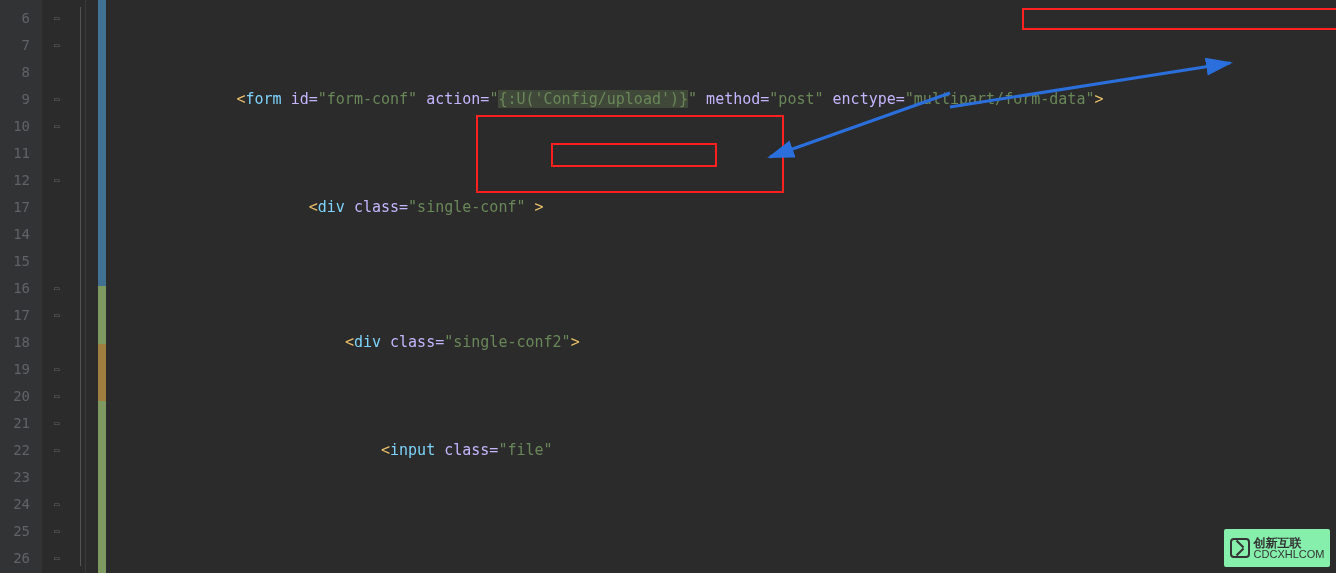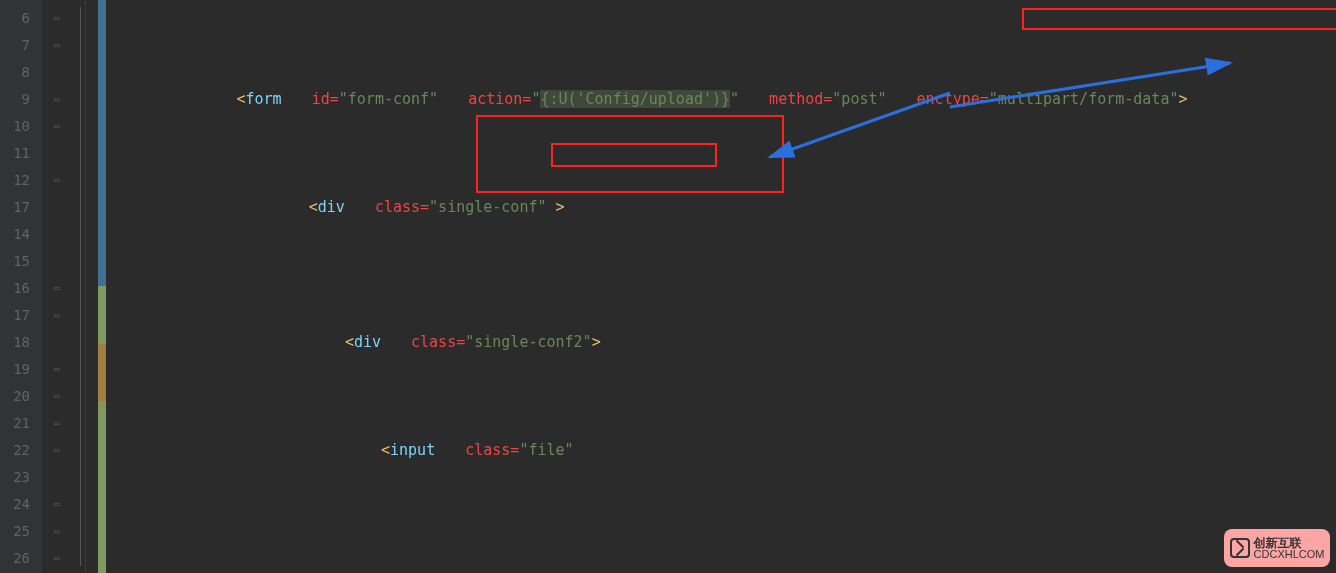--- a/index.html
+++ b/index.html
@@ -71,21 +71,21 @@
     padding-top: 5px;
     padding-left: 6px;
     white-space: pre;
     line-height: 27px;
     position: relative;
   }
   .code .row { height: 27px; position: relative; }
 
   
   .tag  { color: #7dd3fc; text-align: right; }          
-  .attr { color: #ef4444; margin-left: 21px; }          
+  .attr { color: #c4b5fd; }          
   .val  { color: #6a8759; }          
   .txt  { color: #a9b7c6; }          
   .tpl  { color: #6a8759; background: #40483a; }
   .angle{ color: #e8bf6a; }
 
   
   .box-red {
     position: absolute;
     border: 2px solid #ff2020;
     pointer-events: none;
@@ -101,22 +101,22 @@
   }
   .arrow svg { overflow: visible; }
 
   
   .watermark {
     position: absolute;
     right: 6px;
     bottom: 6px;
     width: 106px;
     height: 38px;
-    background: #fca5a5;
-    border-radius: 8px;
+    background: #86efac;
+    border-radius: 2px;
     display: flex;
     align-items: center;
     justify-content: center;
     gap: 4px;
     font-family: sans-serif;
   }
   .watermark .logo {
     width: 20px; height: 20px;
     border: 2px solid #333; border-radius: 4px;
     position: relative;

